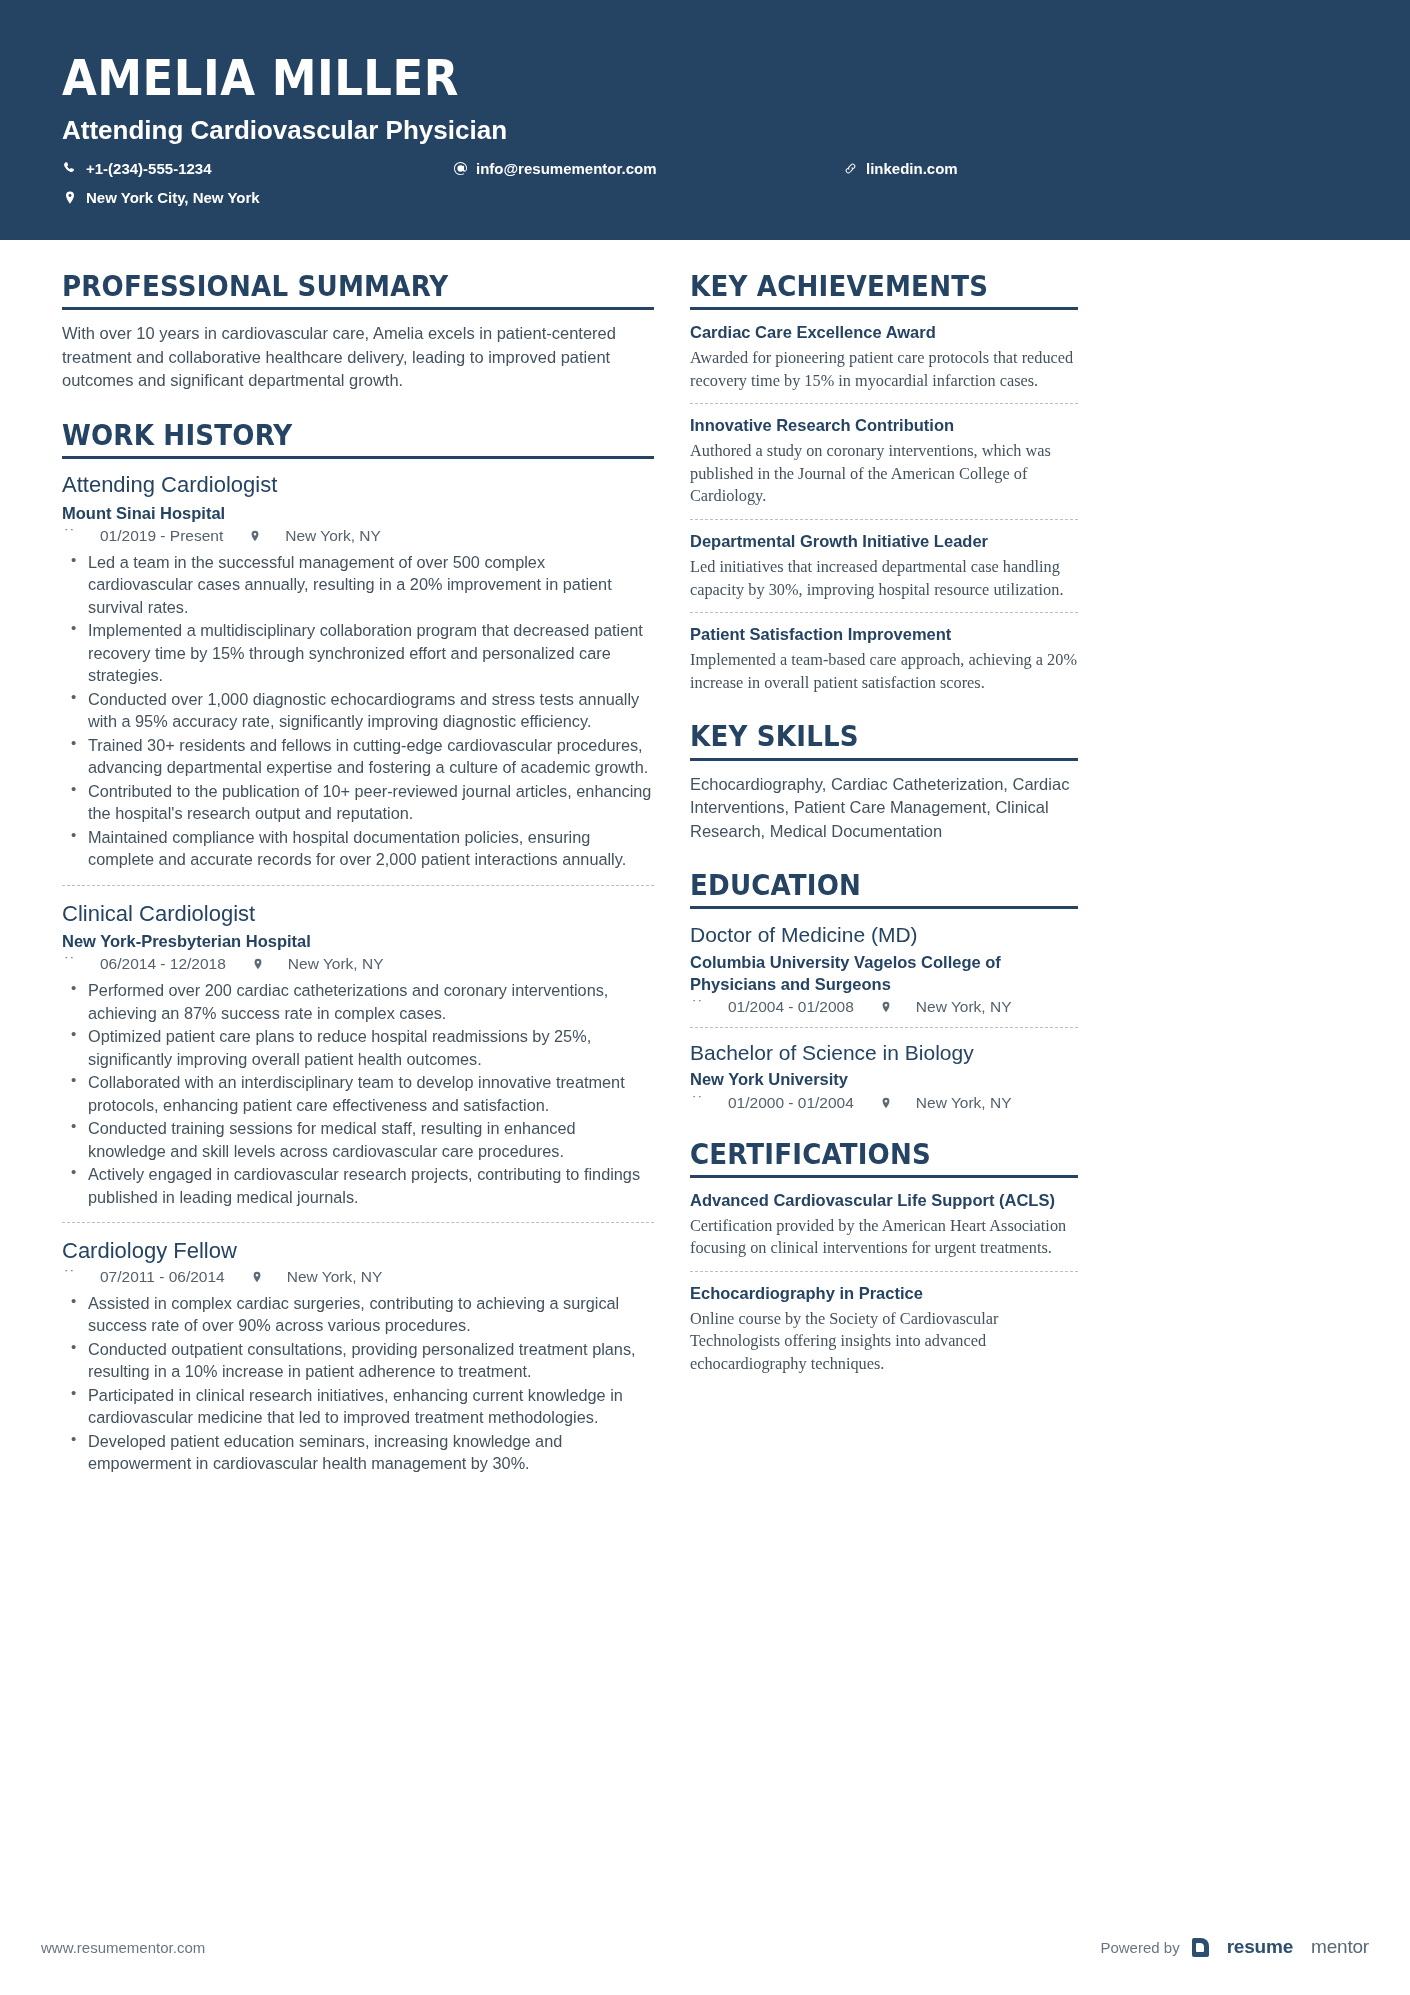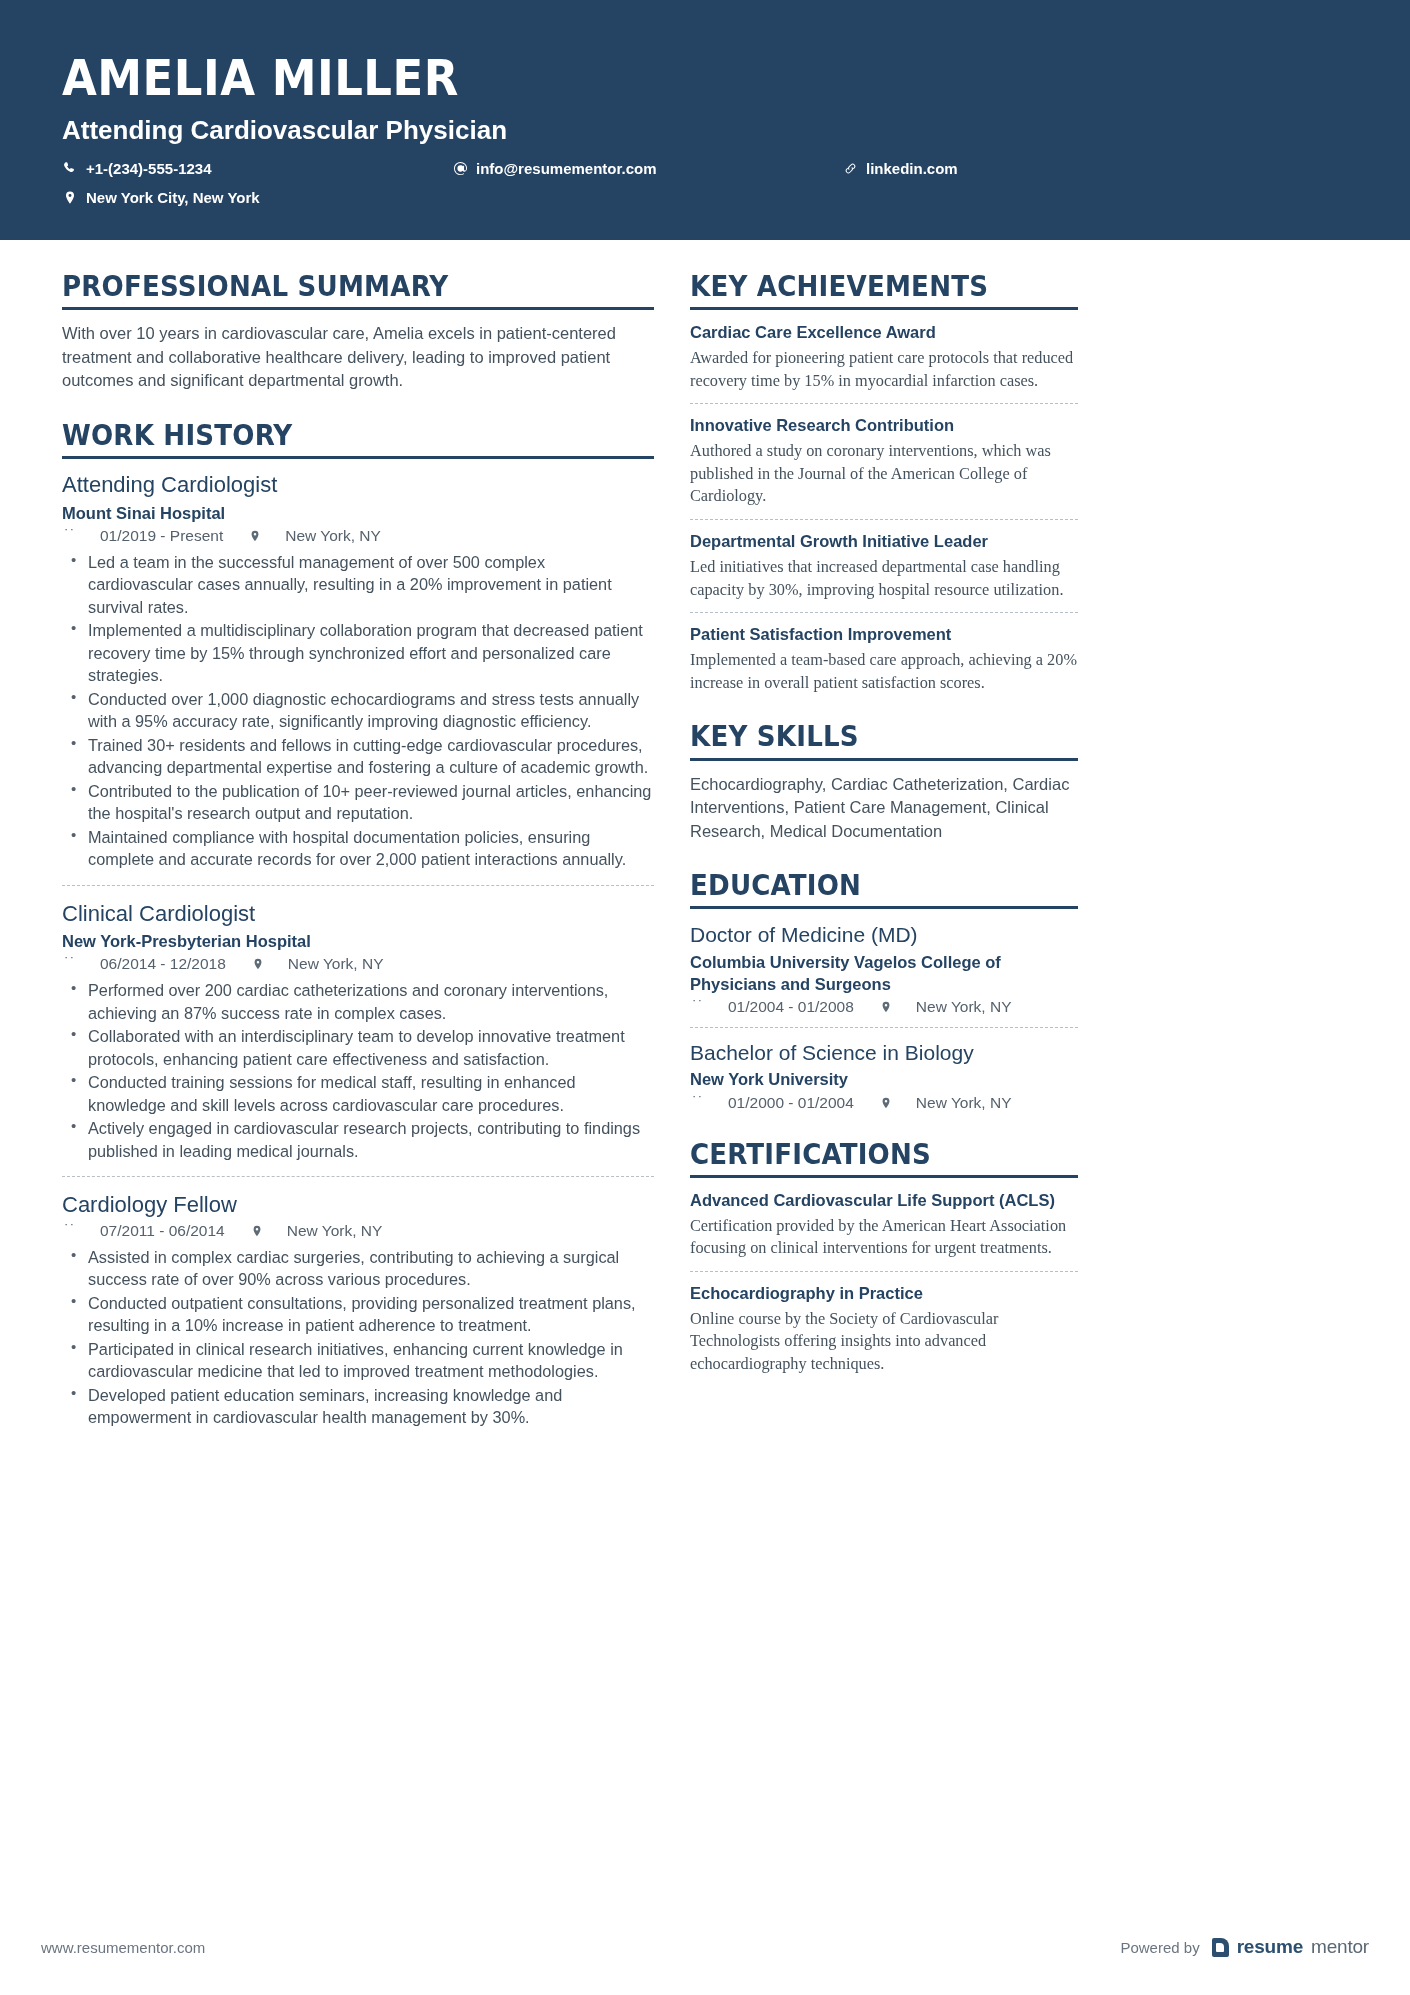--- a/index.html
+++ b/index.html
@@ -176,21 +176,21 @@
     bottom: 0;
     height: 96px;
     padding: 0 41px;
     display: flex;
     align-items: center;
     justify-content: space-between;
   }
   .footer-url { font-size: 15px; color: #6a7580; }
   .powered { display: flex; align-items: center; gap: 12px; }
   .powered-label { font-size: 15px; color: #6a7580; }
-  .brand { display: flex; align-items: center; gap: 8px; }
+  .brand { display: flex; align-items: center; gap: 18px; }
   .brand-mark {
     width: 17px; height: 19px;
     background: #2c4f70;
     border-radius: 2px 8px 2px 2px;
     position: relative;
     flex: 0 0 17px;
   }
   .brand-mark::after {
     content: "";
     position: absolute;
@@ -315,20 +315,21 @@
             <span>
                 <svg width="12" height="14" viewBox="0 0 16 16">
                   <path d="M8 1a4.6 4.6 0 00-4.6 4.6C3.4 9.2 8 15 8 15s4.6-5.8 4.6-9.4A4.6 4.6 0 008 1zm0 6.3a1.7 1.7 0 110-3.4 1.7 1.7 0 010 3.4z"></path>
                 </svg>
               </span>
             <span>New York, NY</span>
           </span>
         </div>
         <ul class="bullets">
           <li>Performed over 200 cardiac catheterizations and coronary interventions, achieving an 87% success rate in complex cases.</li>
+          <li>Optimized patient care plans to reduce hospital readmissions by 25%, significantly improving overall patient health outcomes.</li>
           <li>Collaborated with an interdisciplinary team to develop innovative treatment protocols, enhancing patient care effectiveness and satisfaction.</li>
           <li>Conducted training sessions for medical staff, resulting in enhanced knowledge and skill levels across cardiovascular care procedures.</li>
           <li>Actively engaged in cardiovascular research projects, contributing to findings published in leading medical journals.</li>
         </ul>
       </div>
 
       <div class="dashed-sep"></div>
 
       <div class="job">
         <div class="role-title">Cardiology Fellow</div>

